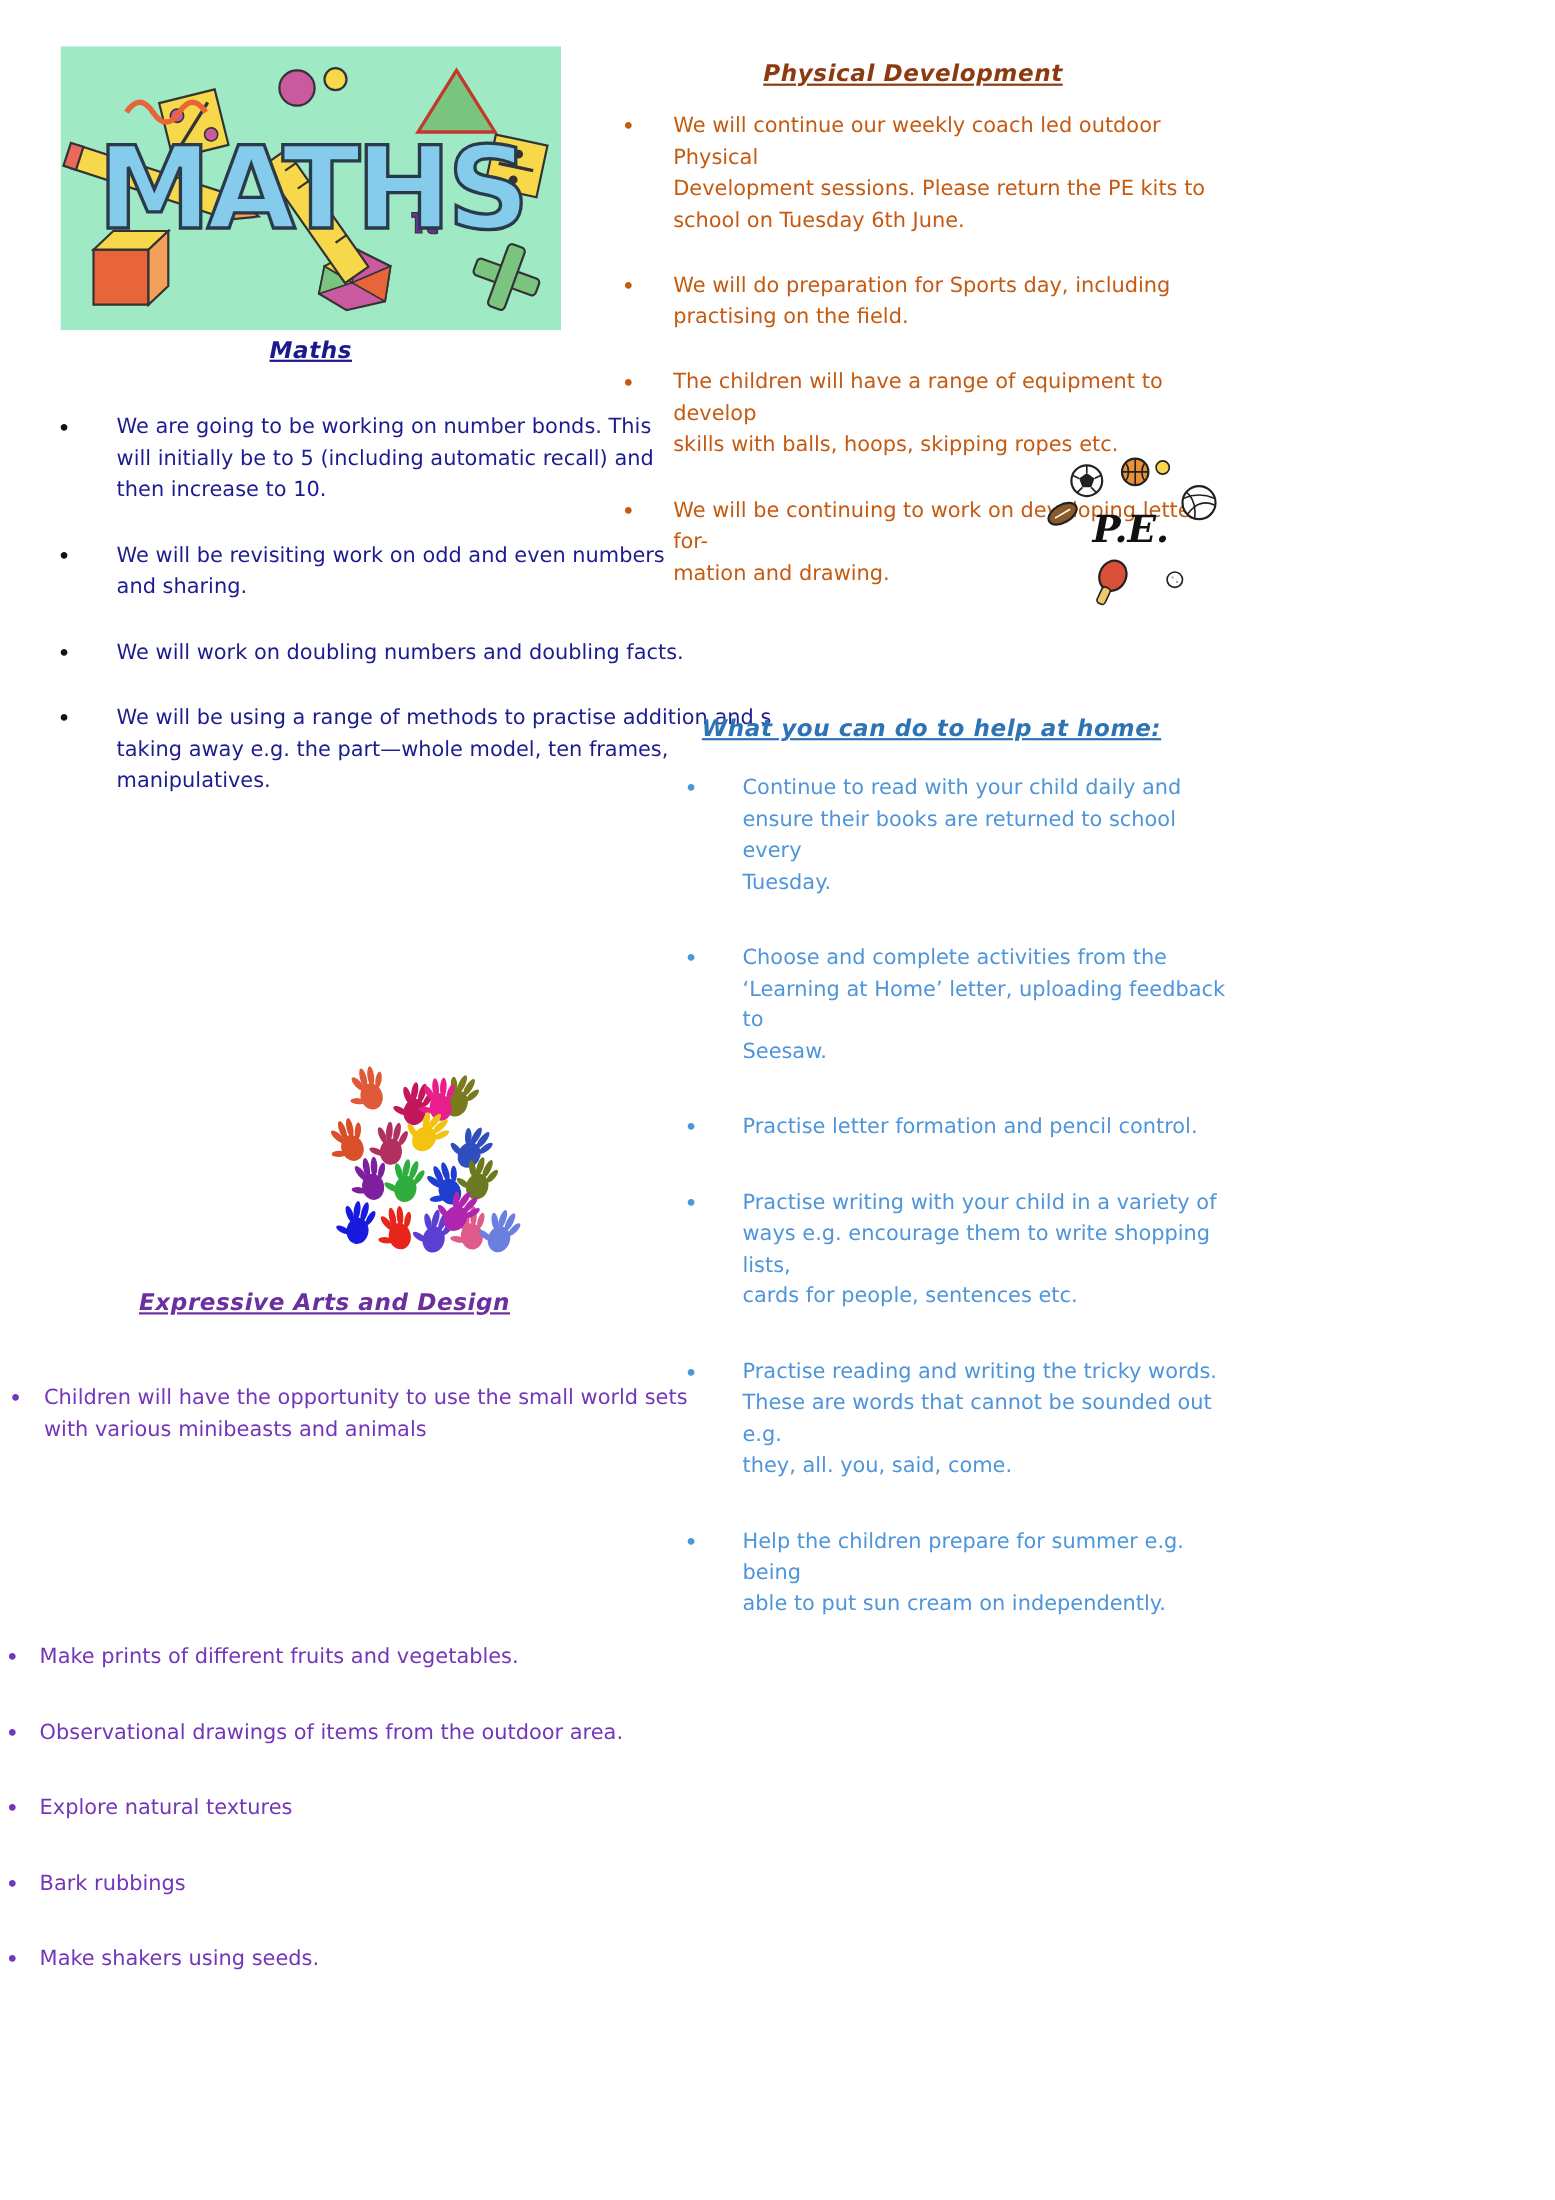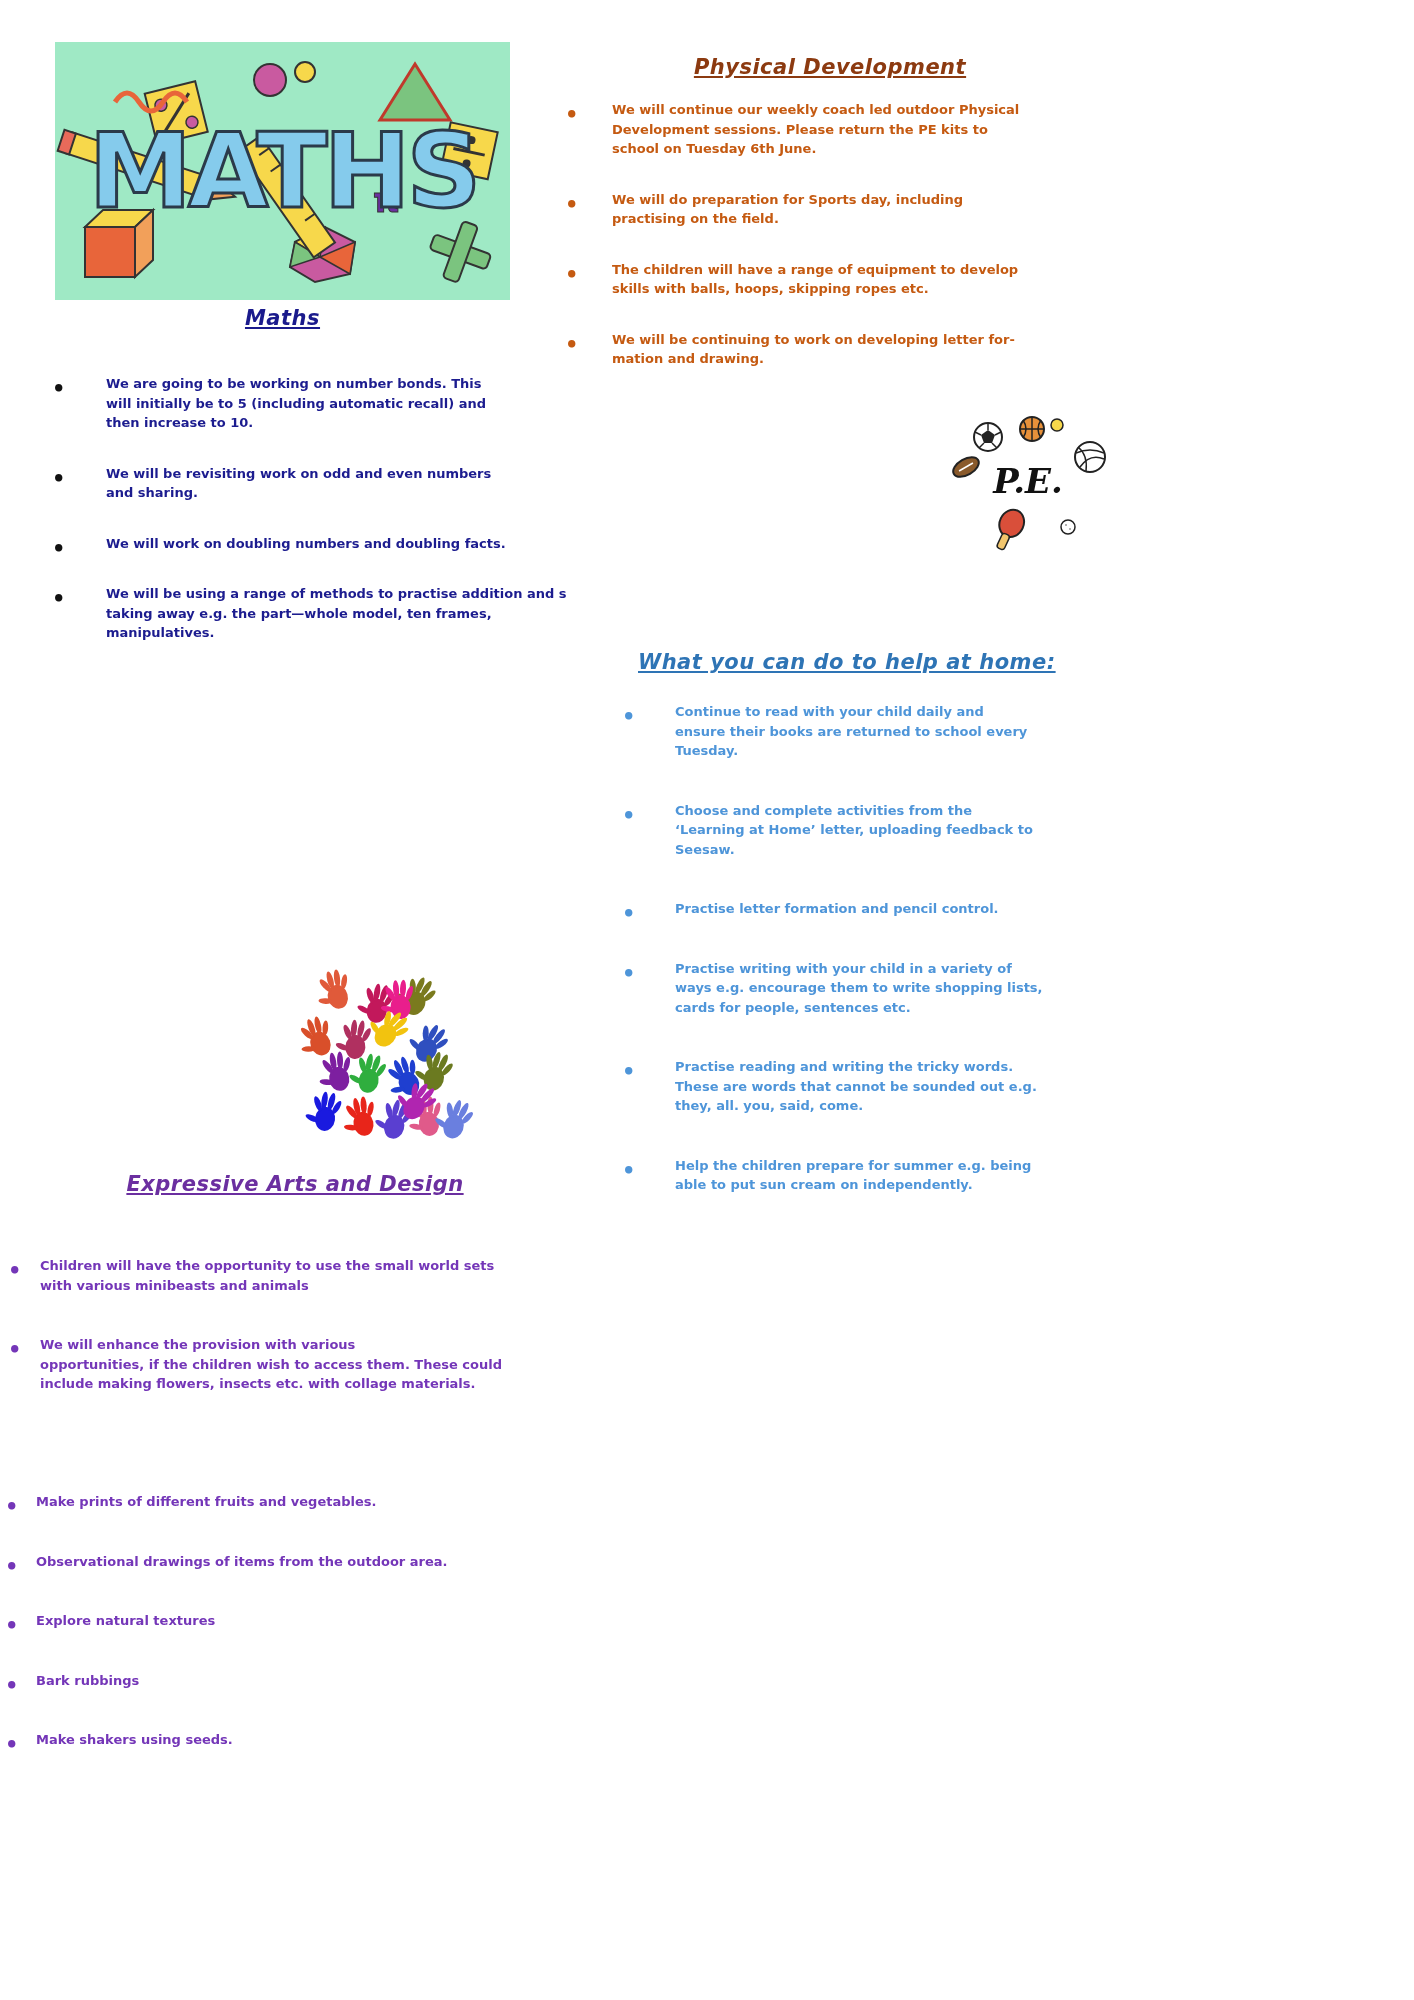--- a/index.html
+++ b/index.html
@@ -23,23 +23,22 @@
     font-style: italic;
   }
   .center { text-align: center; }
 
   ul.bullets {
     list-style: none;
   }
   ul.bullets li {
     position: relative;
     white-space: pre-line;
-    font-size: 13px;
+    font-size: 19px;
     line-height: 1.5;
-    font-weight: bold;
   }
   ul.bullets li::before {
     content: "\2022";
     position: absolute;
     top: 0;
     font-size: 21px;
   }
 
   
   .maths-image { left: 55px; top: 42px; width: 455px; height: 258px; }
@@ -251,23 +250,20 @@
     <use href="#hand" transform="translate(150 165) rotate(-8)" fill="#e05a8a"></use>
     <use href="#hand" transform="translate(178 168) rotate(20)" fill="#6a7fdf"></use>
     <use href="#hand" transform="translate(140 150) rotate(35)" fill="#b025b0"></use>
   </svg>
 </div>
 
 <div class="abs ead-heading heading center">Expressive Arts and Design</div>
 <ul class="abs bullets ead-list-indented">
     <li>Children will have the opportunity to use the small world sets
 with various minibeasts and animals</li>
-    <li>We will enhance the provision with various
-opportunities, if the children wish to access them. These could
-include making flowers, insects etc. with collage materials.</li>
   </ul>
 <ul class="abs bullets ead-list-flush">
     <li>Make  prints of different fruits and vegetables.</li>
     <li>Observational drawings of items from the outdoor area.</li>
     <li>Explore natural textures</li>
     <li>Bark rubbings</li>
     <li>Make shakers using seeds.</li>
   </ul>
 
 <div class="abs help-heading heading">What you can do to help at home:</div>

